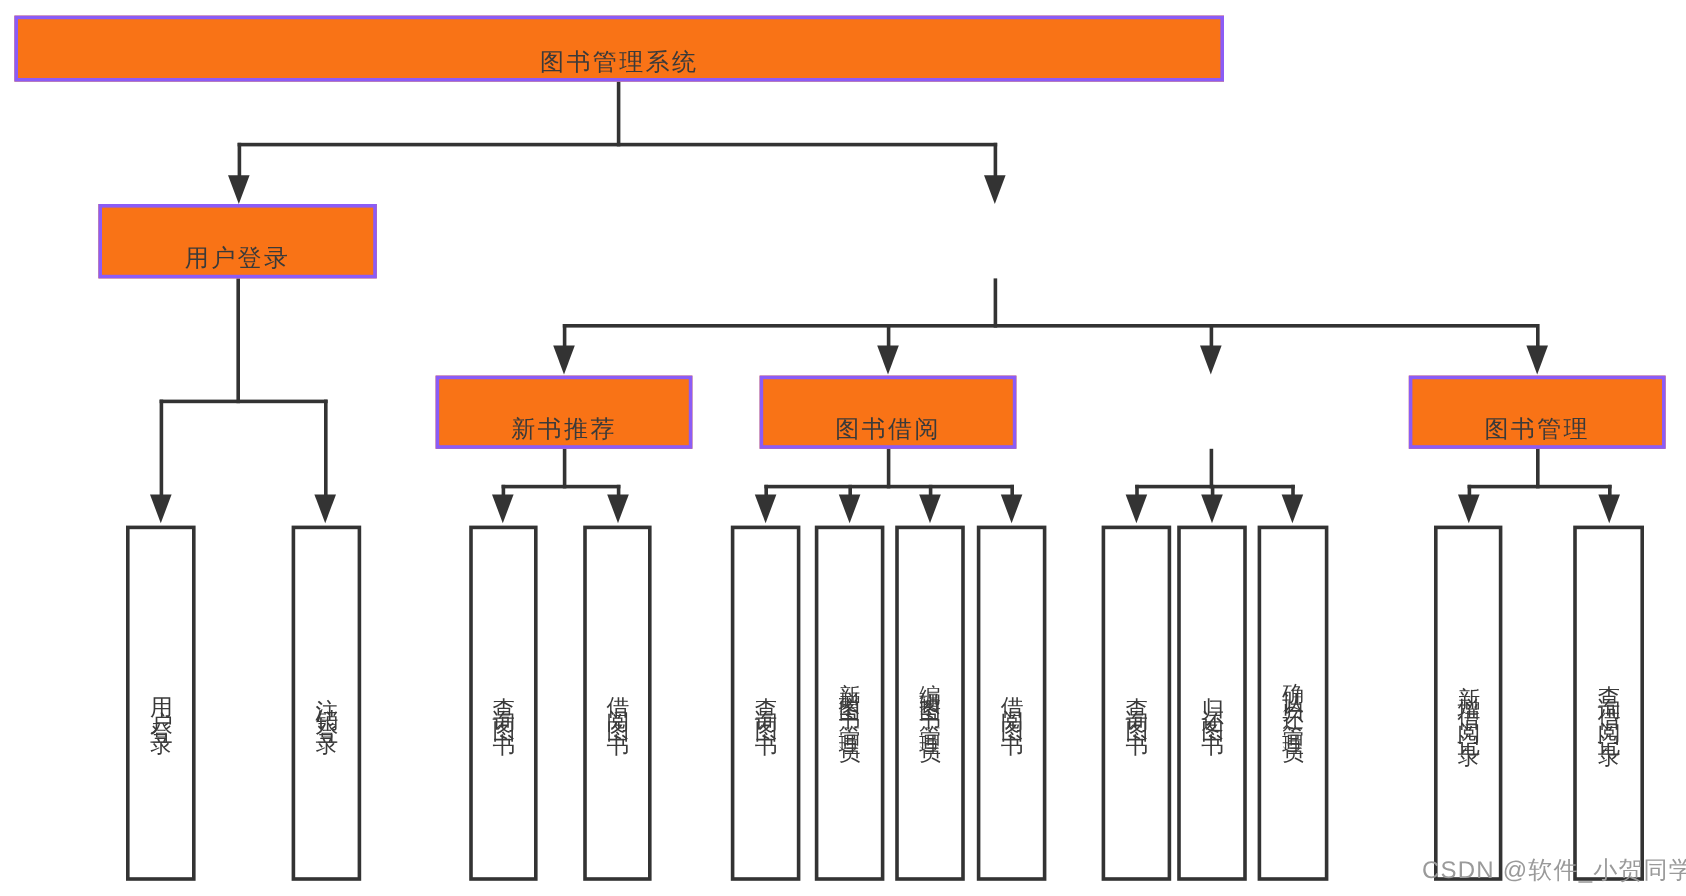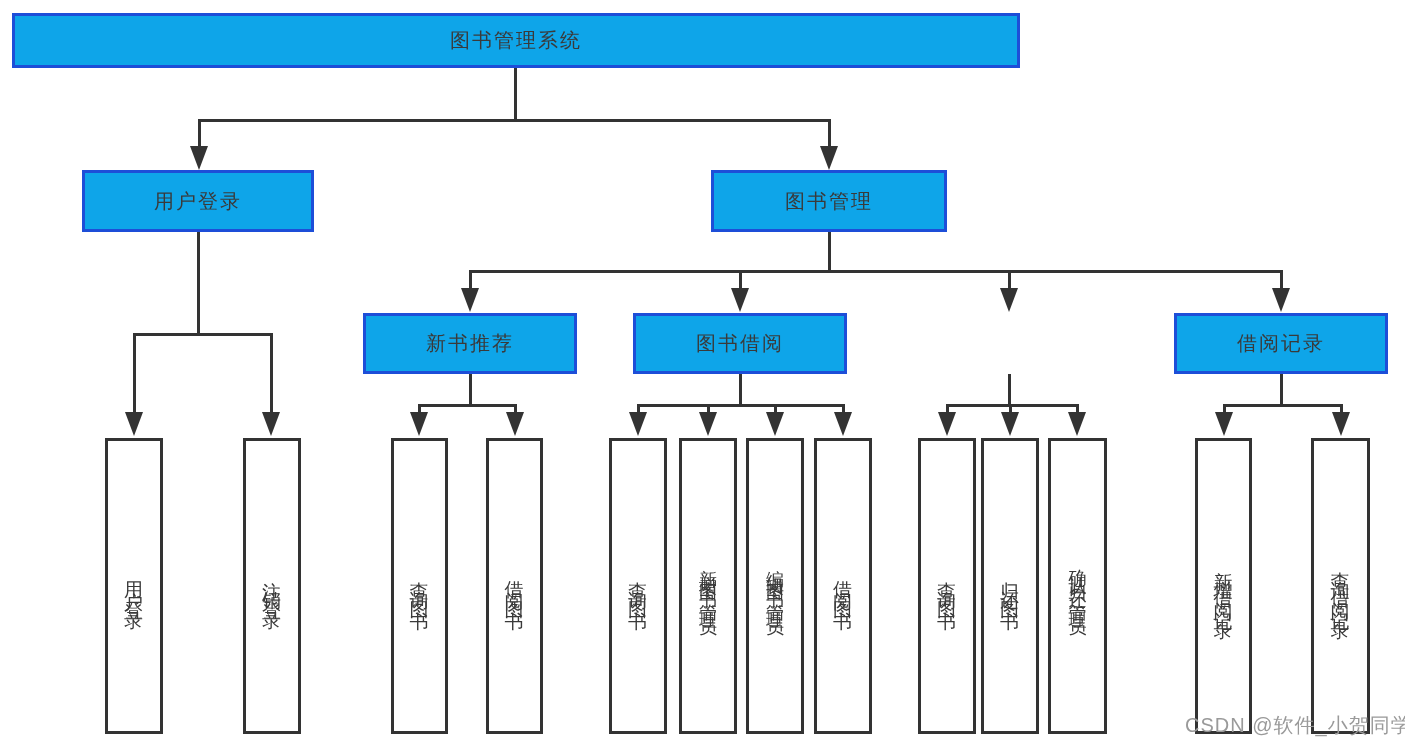--- a/index.html
+++ b/index.html
@@ -7,24 +7,24 @@
     position: relative;
     width: 1405px;
     height: 747px;
     background: #ffffff;
     font-family: "Liberation Sans", sans-serif;
     overflow: hidden;
   }
   .hbox {
     position: absolute;
     box-sizing: border-box;
-    border: 3px solid #1d4ed8;
-    background: #0ea5e9;
+    border: 3px solid #8b5cf6;
+    background: #f97316;
     display: flex;
-    align-items: center;
+    align-items: flex-end;
     justify-content: center;
     font-size: 20px;
     color: #3a3a3a;
     letter-spacing: 2px;
     z-index: 2;
   }
   .vbox {
     position: absolute;
     box-sizing: border-box;
     border: 3px solid #333333;
@@ -76,32 +76,29 @@
 
 <div id="canvas">
 
   <div class="hbox" style="left:12px; top:13px; width:1008px; height:55px;">
     <span>图书管理系统</span>
   </div>
 
   <div class="hbox" style="left:82px; top:170px; width:232px; height:62px;">
     <span>用户登录</span>
   </div>
-  <div class="hbox" style="left:711px; top:170px; width:236px; height:62px;">
-    <span>图书管理</span>
-  </div>
 
   <div class="hbox" style="left:363px; top:313px; width:214px; height:61px;">
     <span>新书推荐</span>
   </div>
   <div class="hbox" style="left:633px; top:313px; width:214px; height:61px;">
     <span>图书借阅</span>
   </div>
   <div class="hbox" style="left:1174px; top:313px; width:214px; height:61px;">
-    <span>借阅记录</span>
+    <span>图书管理</span>
   </div>
 
   <div class="vbox" style="left:105px; width:58px;">
     <span class="vtext">用户登录</span>
   </div>
   <div class="vbox" style="left:243px; width:58px;">
     <span class="vtext">注销登录</span>
   </div>
 
   <div class="vbox" style="left:391px; width:57px;">

